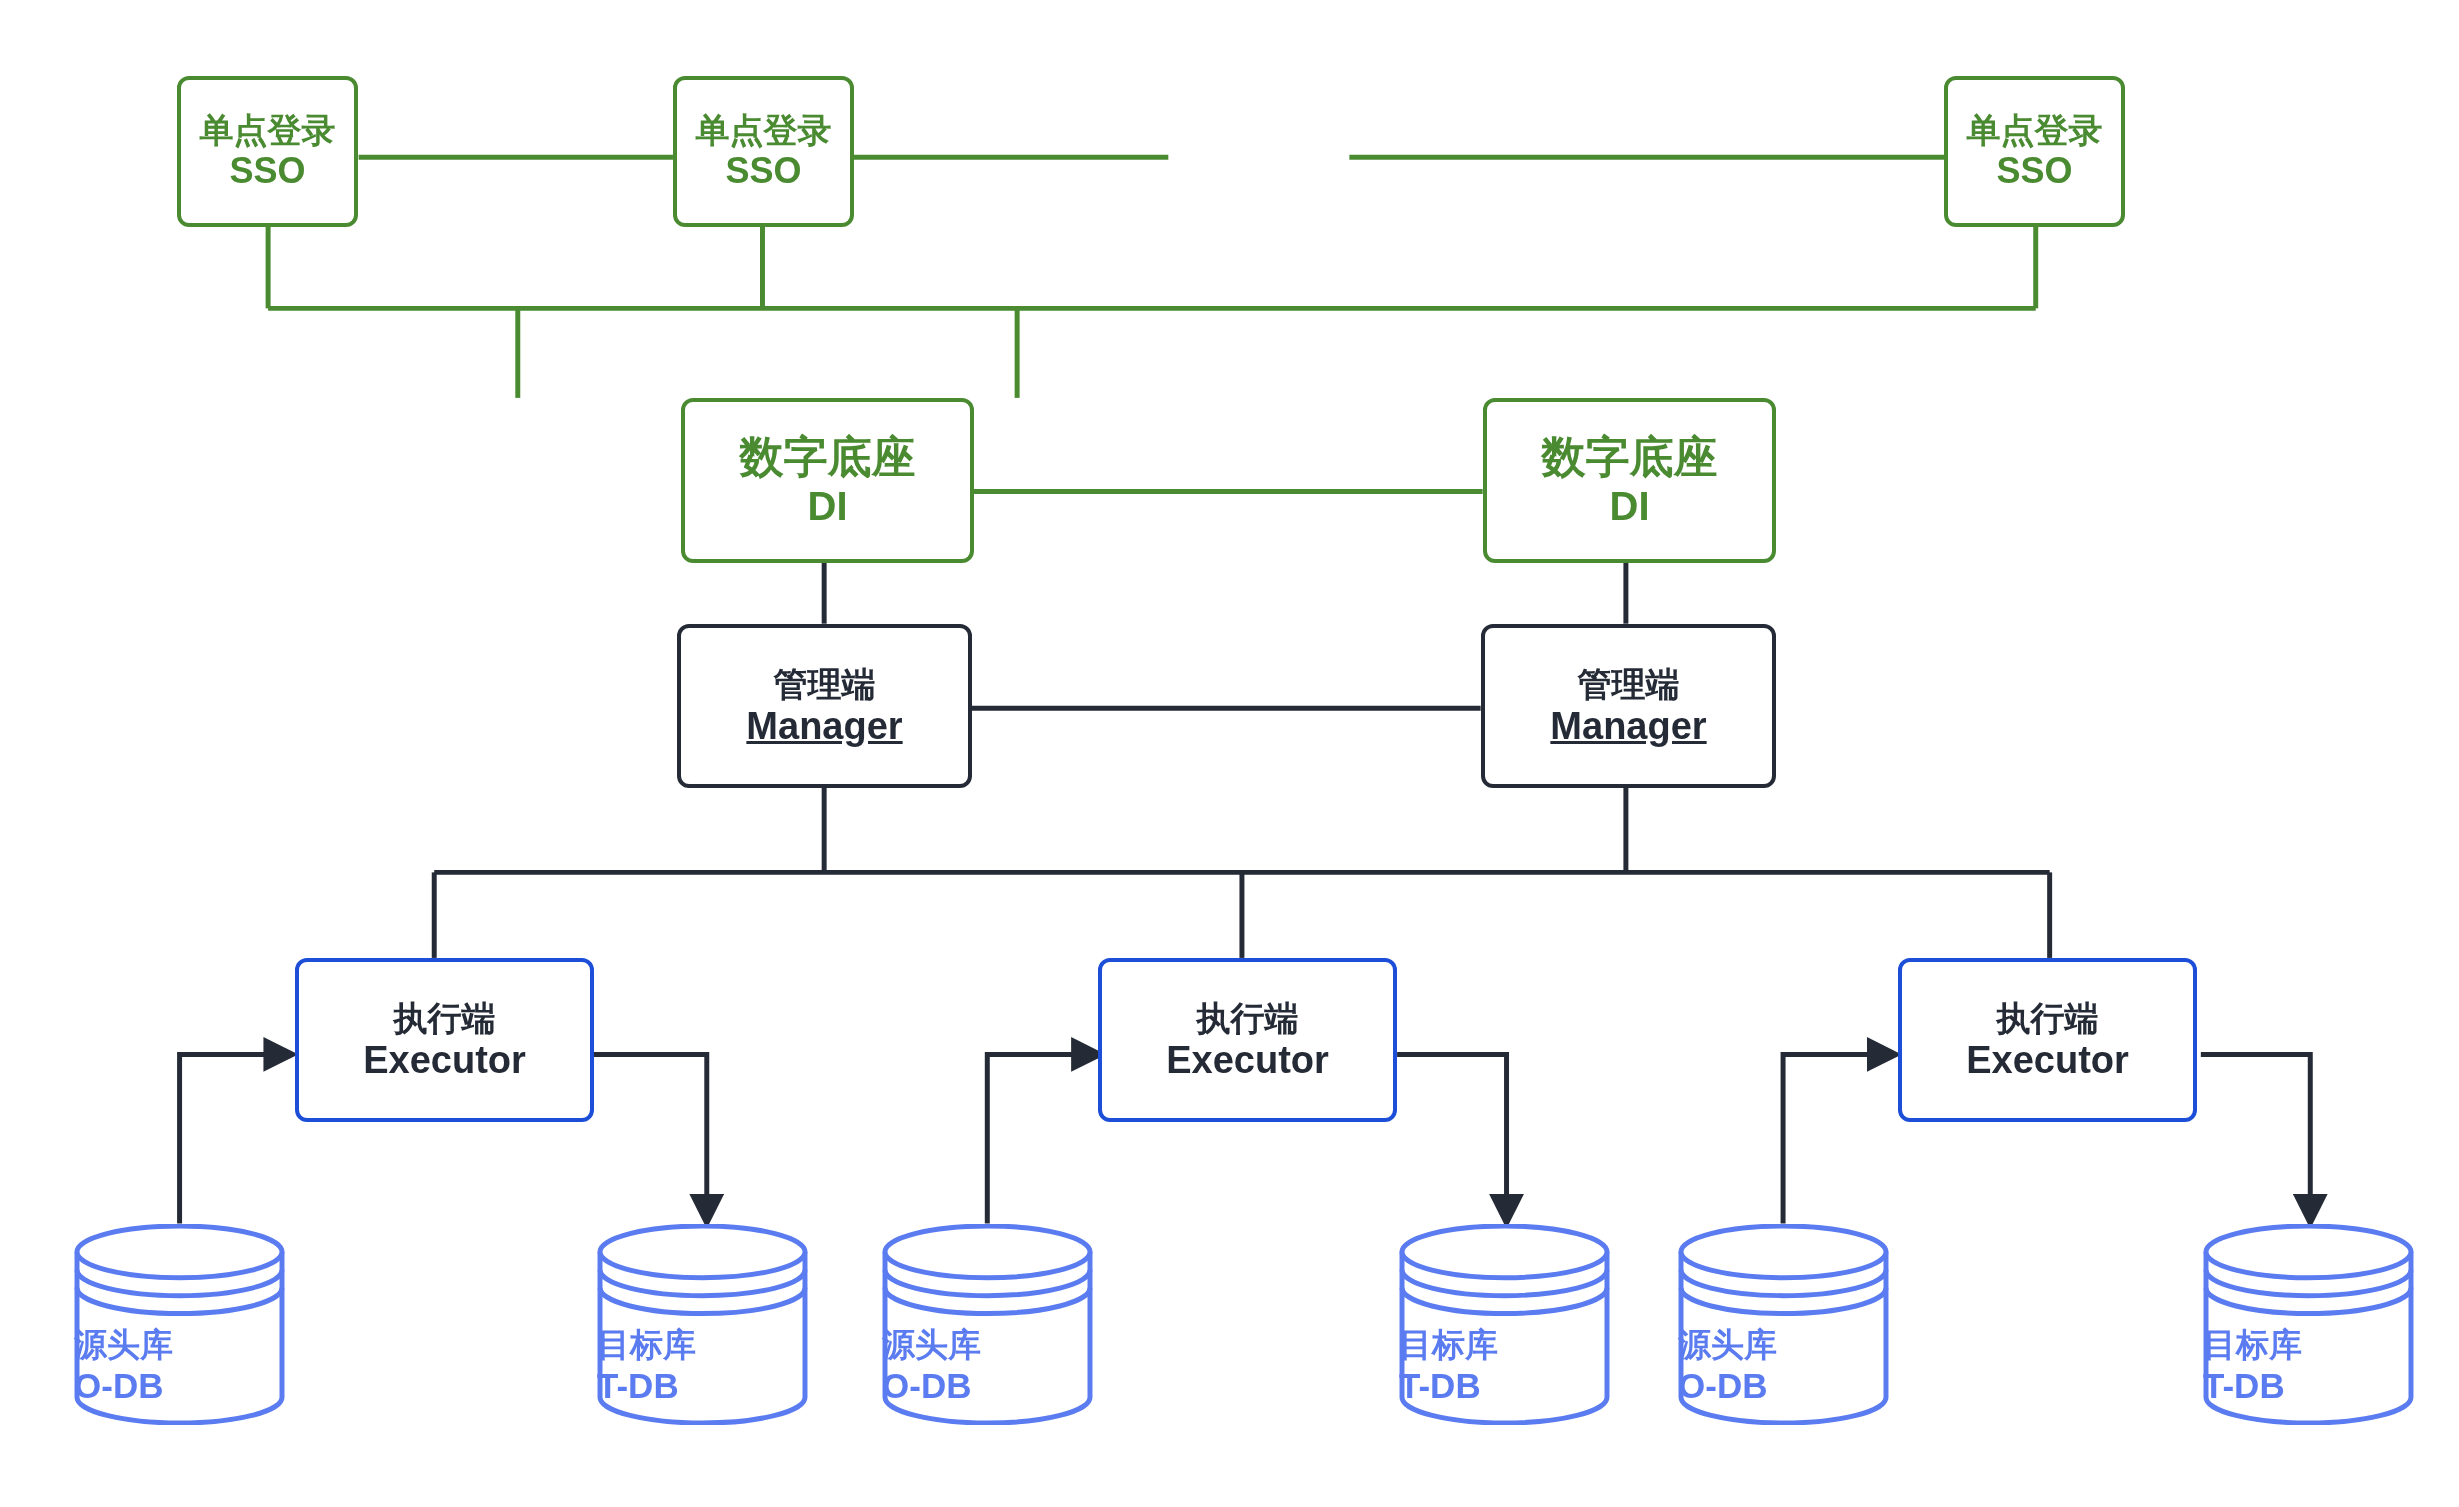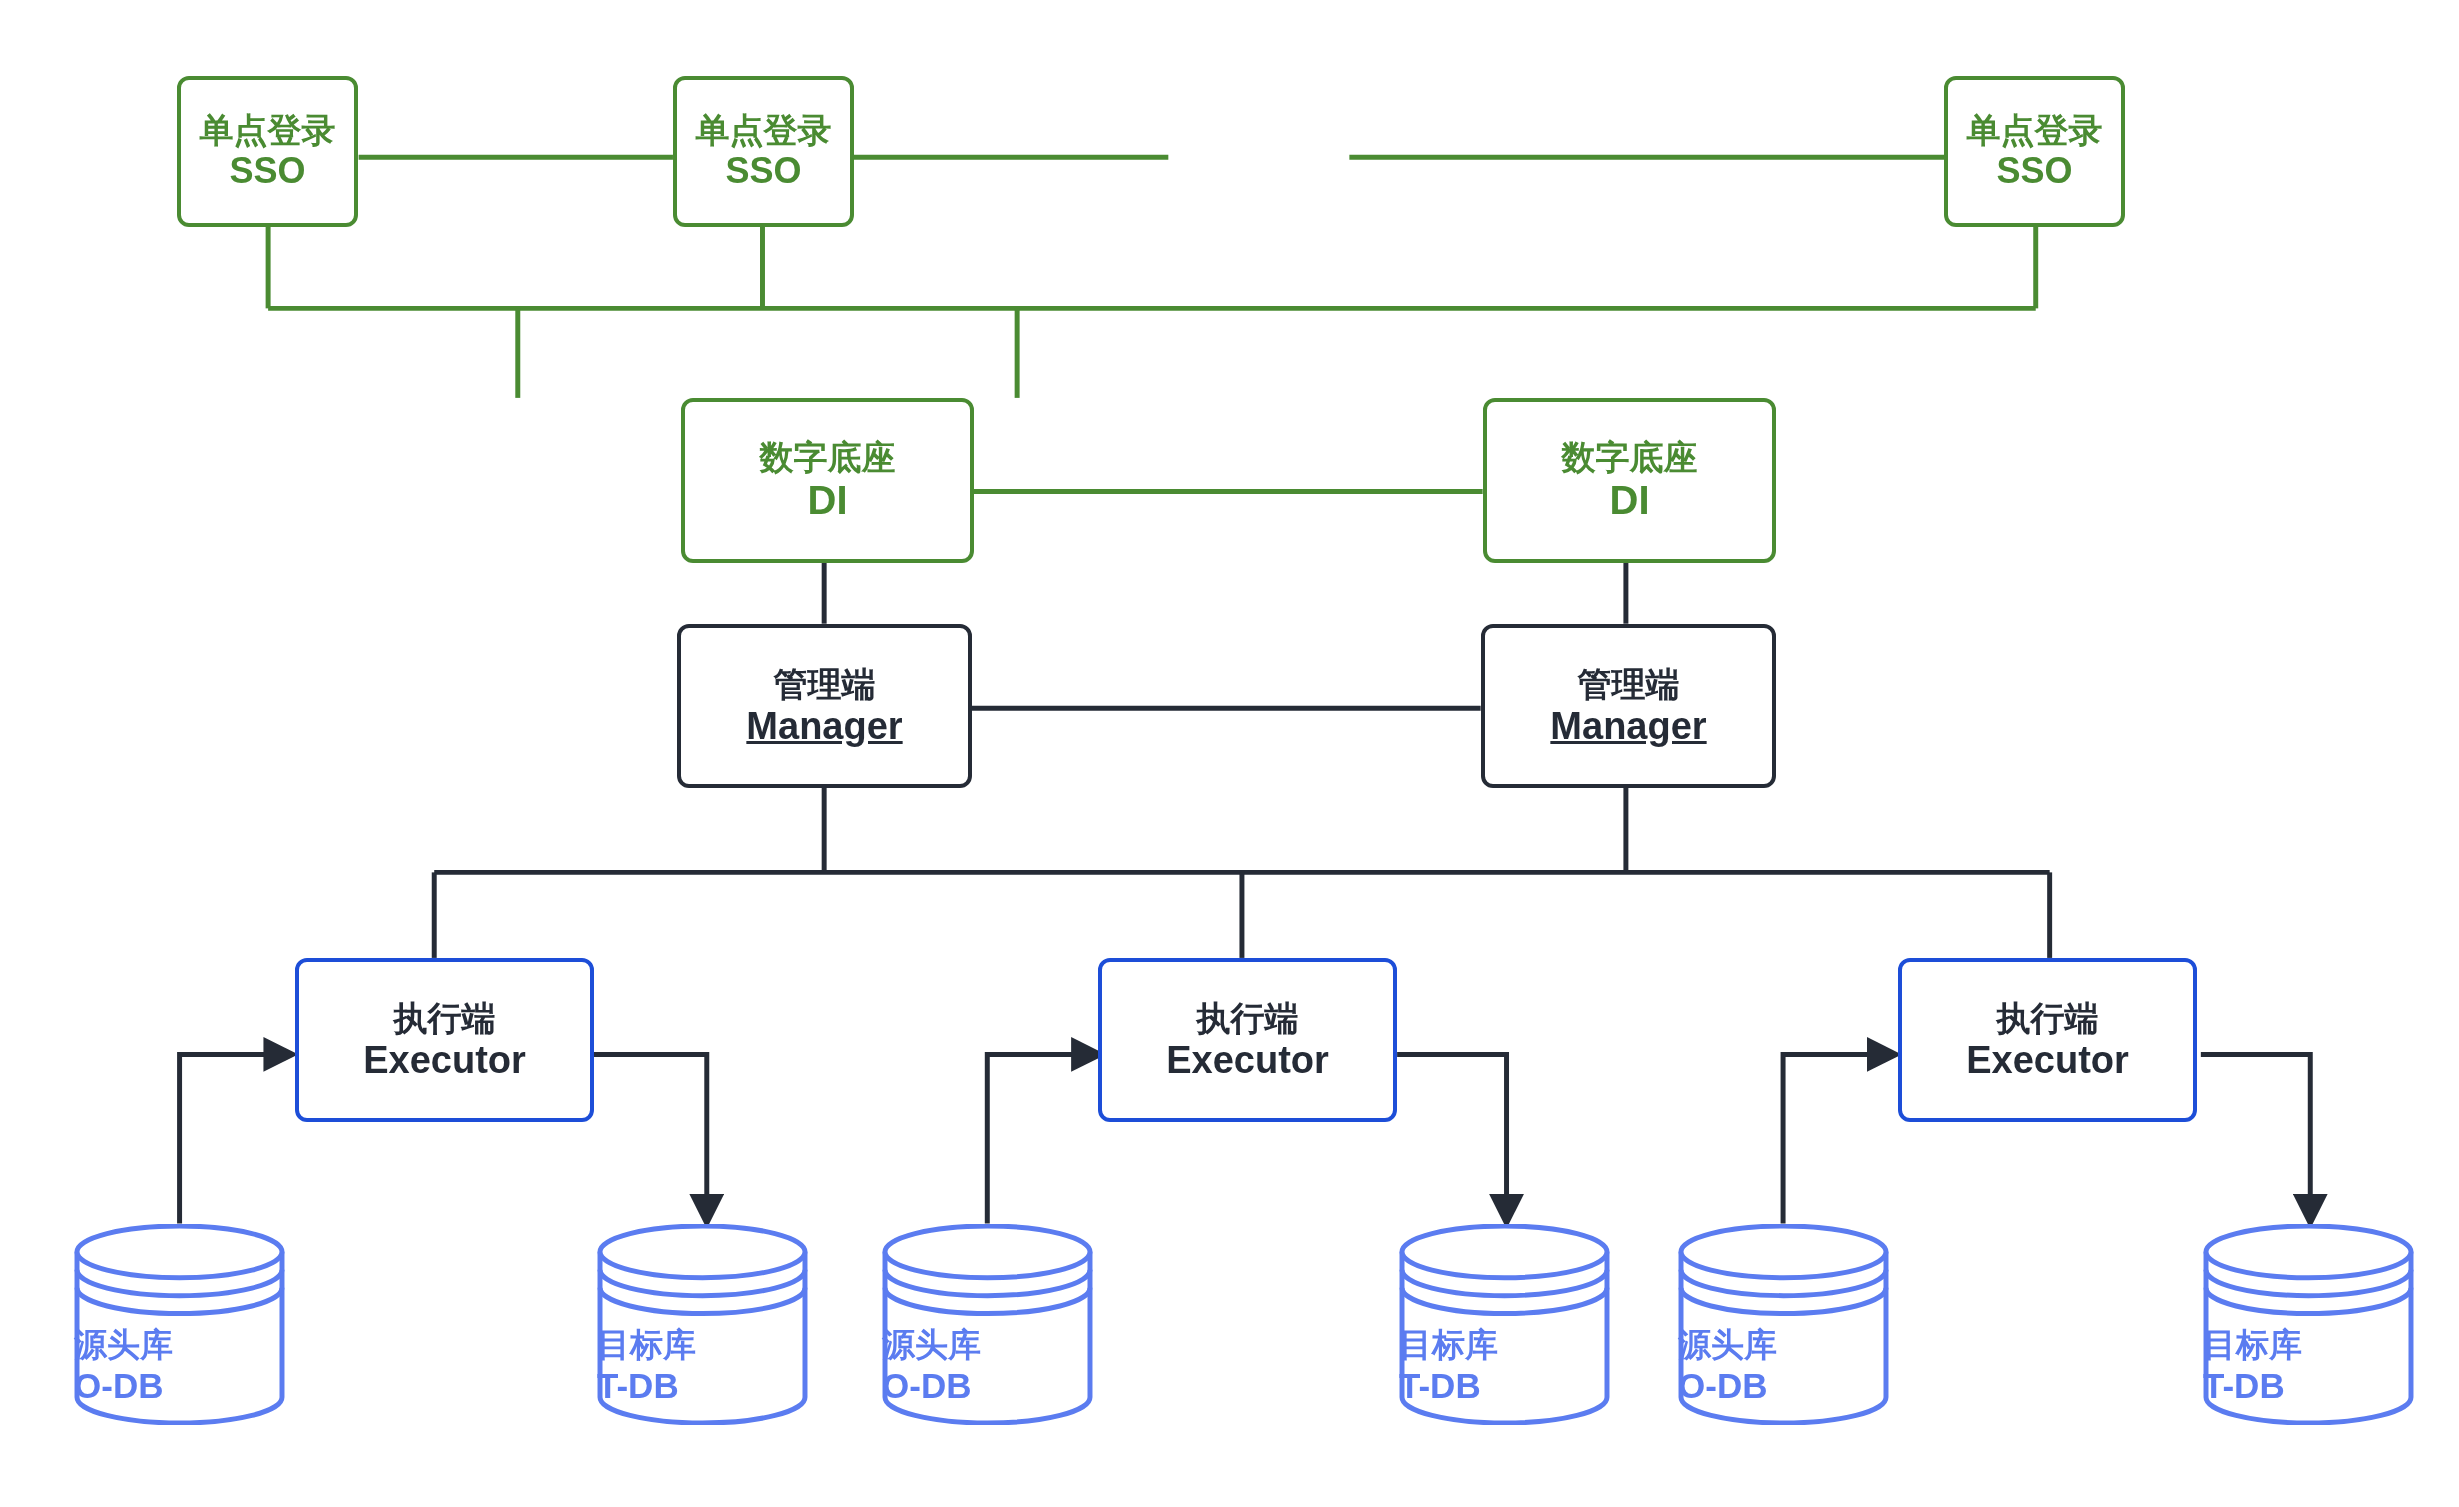--- a/index.html
+++ b/index.html
@@ -8,21 +8,21 @@
   #stage{position:absolute;inset:0;width:2460px;height:1220px;}
   svg.layer{position:absolute;left:0;top:0;width:2460px;height:1507px;pointer-events:none;}
   .node{position:absolute;box-sizing:border-box;display:flex;flex-direction:column;
         align-items:center;justify-content:center;background:#ffffff;border-radius:12px;}
   .node .l1{font-weight:bold;line-height:1.18;}
   .node .l2{font-weight:bold;line-height:1.18;}
   .sso{border:4px solid #4a8b32;color:#4a8b32;}
   .sso .l1{font-size:34px;}
   .sso .l2{font-size:36px;}
   .di{border:4px solid #4a8b32;color:#4a8b32;}
-  .di .l1{font-size:34px;}
+  .di .l1{font-size:44px;}
   .di .l2{font-size:40px;}
   .mgr{border:4px solid #252b36;color:#252b36;}
   .mgr .l1{font-size:34px;text-align:center;}
   .mgr .l2{font-size:38px;text-decoration:underline;}
   .exec{border:4px solid #1d4ed8;color:#252b36;}
   .exec .l1{font-size:34px;}
   .exec .l2{font-size:38px;text-align:center;}
   .db{position:absolute;}
   .db .cap{position:absolute;left:0;top:0;width:100%;height:100%;}
   .db .txt{position:absolute;left:0;right:0;bottom:18px;text-align:left;

